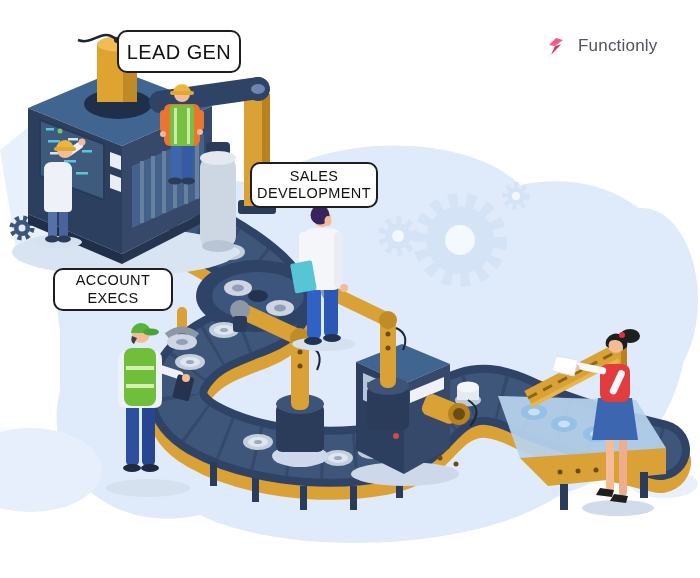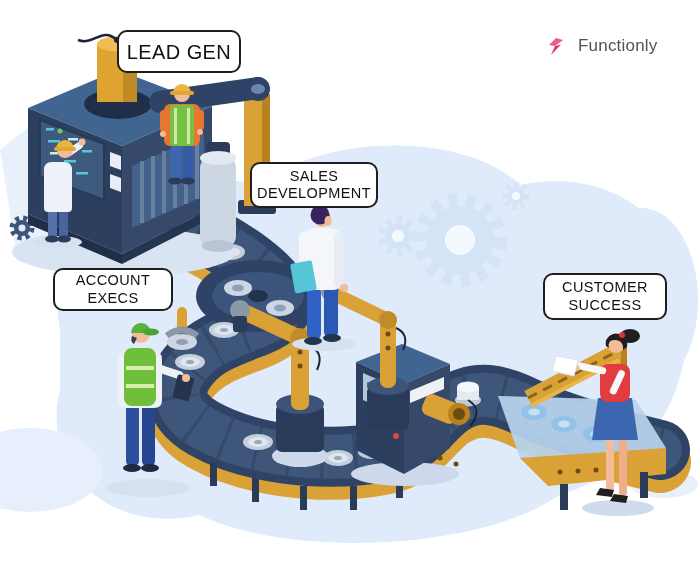--- a/index.html
+++ b/index.html
@@ -375,23 +375,20 @@
 
   <div class="stage-label label-lead-gen">
     <span>LEAD GEN</span>
   </div>
   <div class="stage-label label-sales-development">
     <span>SALES DEVELOPMENT</span>
   </div>
   <div class="stage-label label-account-execs">
     <span>ACCOUNT EXECS</span>
   </div>
-  <div class="stage-label label-customer-success">
-    <span>CUSTOMER SUCCESS</span>
-  </div>
 
   <div class="brand">
     <svg width="17" height="20" viewBox="0 0 17 20">
       <path d="M2,9 L9,2 L16,4 L8,10 Z" fill="#ef5b8b"></path>
       <path d="M8,10 L14,8.5 L4,19 Z" fill="#d6336c"></path>
     </svg>
     <span>Functionly</span>
   </div>
 
 </div>

